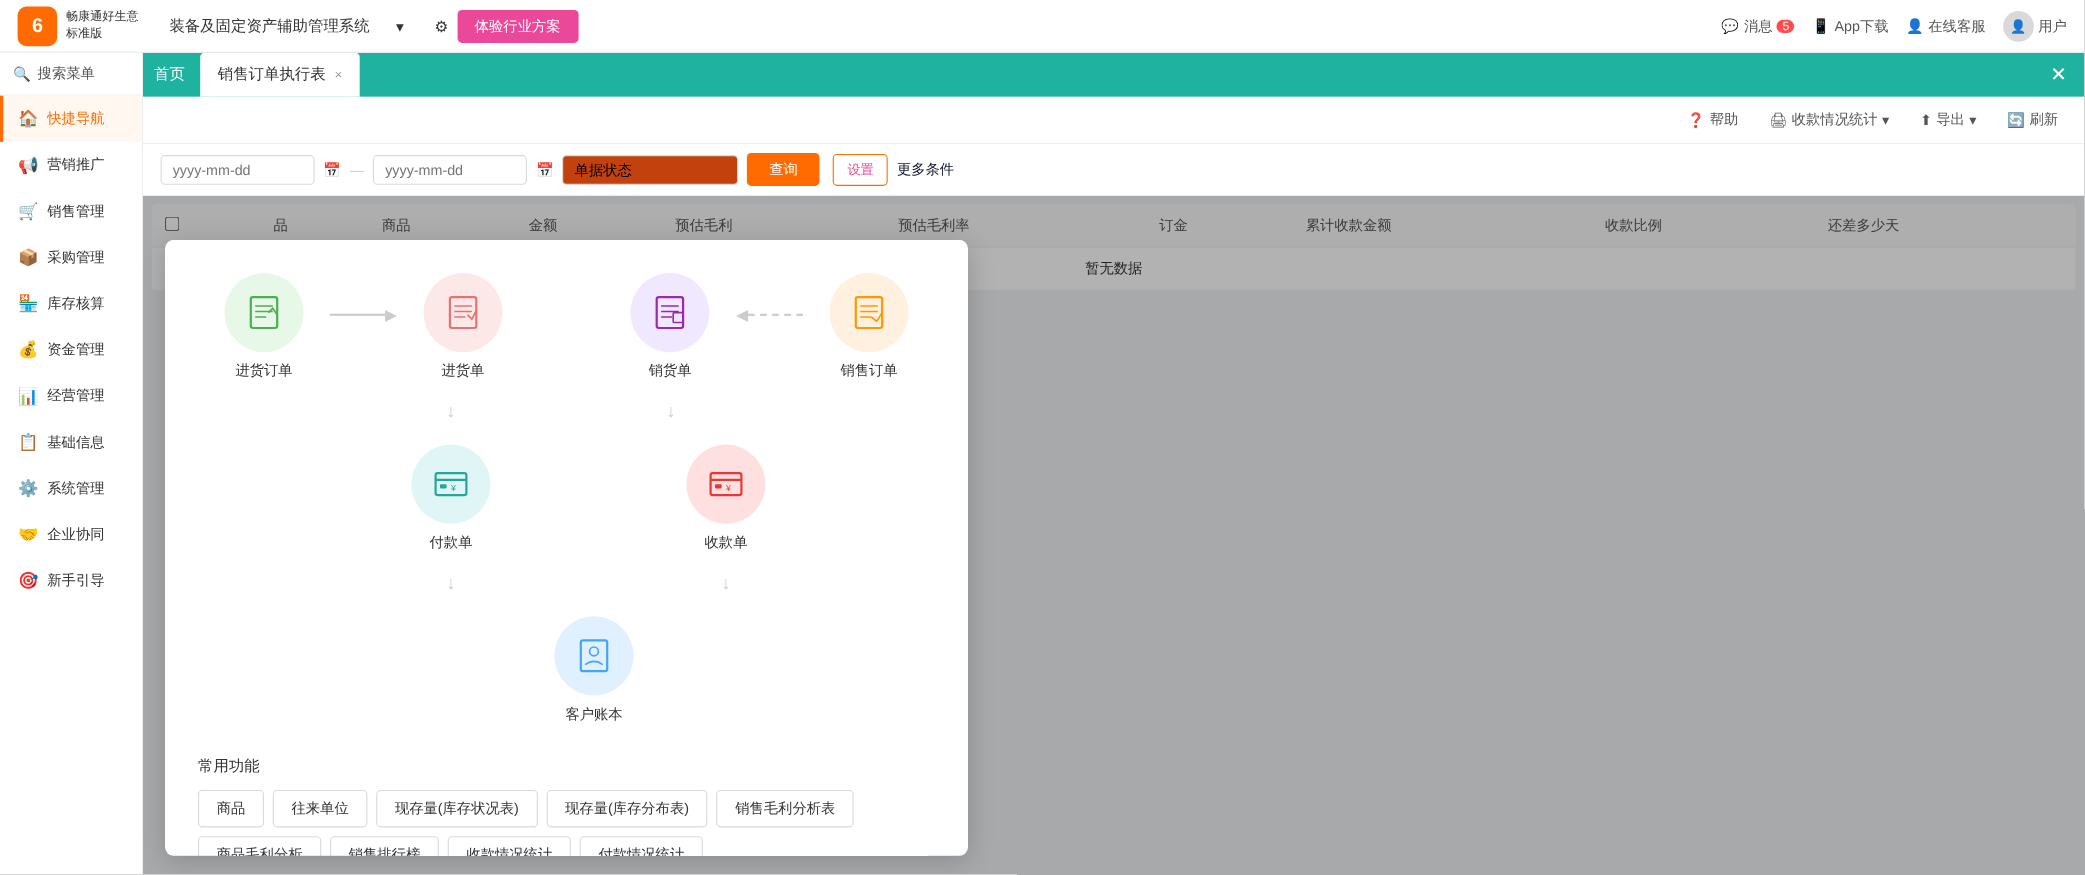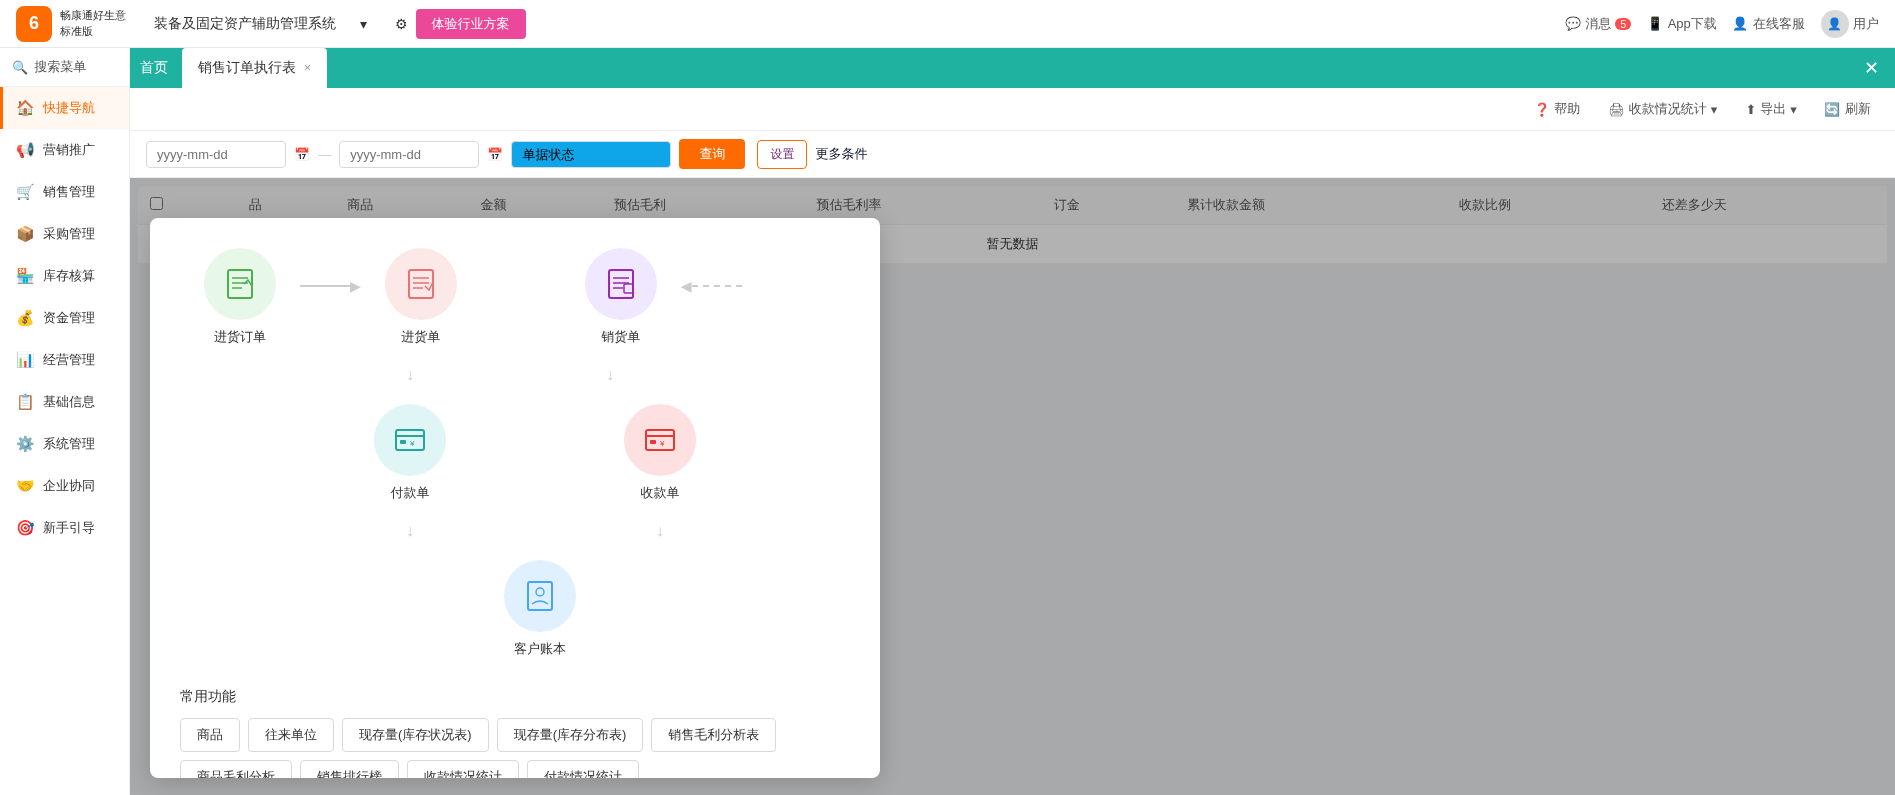--- a/index.html
+++ b/index.html
@@ -39,23 +39,23 @@
     .tab-item { padding: 0 16px; height: 40px; display: flex; align-items: center; background: #fff; color: #333; font-size: 14px; cursor: pointer; border-radius: 4px 4px 0 0; margin-left: 4px; gap: 8px; }
     .tab-close { color: #999; font-size: 12px; cursor: pointer; }
     .tab-bar-right { margin-left: auto; padding-right: 16px; }
     .close-btn { color: white; font-size: 18px; cursor: pointer; background: none; border: none; }
 
     
     .toolbar { background: #fff; padding: 8px 16px; display: flex; align-items: center; gap: 12px; border-bottom: 1px solid #eee; flex-shrink: 0; }
     .toolbar-btn { display: flex; align-items: center; gap: 4px; color: #555; cursor: pointer; font-size: 13px; padding: 4px 8px; }
     .search-row { background: #fff; padding: 8px 16px; display: flex; align-items: center; gap: 8px; border-bottom: 1px solid #eee; flex-shrink: 0; }
     .date-input { border: 1px solid #d9d9d9; border-radius: 4px; padding: 5px 10px; font-size: 13px; width: 140px; outline: none; color: #bbb; }
-    .status-select { border: 1px solid #d9d9d9; border-radius: 4px; padding: 5px 30px 5px 10px; font-size: 13px; width: 160px; outline: none; appearance: none; background: #0ea5e9; }
+    .status-select { border: 1px solid #d9d9d9; border-radius: 4px; padding: 5px 30px 5px 10px; font-size: 13px; width: 160px; outline: none; appearance: none; background: #c2410c; }
     .query-btn { background: #ff6b00; color: white; border: none; border-radius: 4px; padding: 6px 20px; cursor: pointer; font-size: 13px; }
-    .set-btn { background: #fff; color: #701a75; border: 1px solid #ff6b00; border-radius: 4px; padding: 5px 12px; cursor: pointer; font-size: 12px; margin-left: 4px; }
+    .set-btn { background: #fff; color: #ec4899; border: 1px solid #ff6b00; border-radius: 4px; padding: 5px 12px; cursor: pointer; font-size: 12px; margin-left: 4px; }
     .more-conditions { color: #0f172a; cursor: pointer; font-size: 13px; }
 
     
     .table-container { background: #fff; flex: 1; overflow: auto; margin: 8px; border-radius: 4px; }
     .data-table { width: 100%; border-collapse: collapse; }
     .data-table th { background: #fafafa; border-bottom: 1px solid #f0f0f0; padding: 10px 12px; text-align: left; font-weight: 500; color: #555; font-size: 13px; white-space: nowrap; }
     .data-table td { border-bottom: 1px solid #f5f5f5; padding: 10px 12px; color: #333; font-size: 13px; }
     .no-data { text-align: center; padding: 40px; color: #999; font-size: 14px; }
 
     
@@ -303,20 +303,32 @@
                       </svg>
                   </div>
                   <span class="flow-label">销货单</span>
                 </div>
 
                 <div style="display:flex;align-items:center;margin-top:-22px;">
                   <span style="color:#ccc;font-size:14px;">◀</span>
                   <div style="border-top:2px dashed #ccc;width:50px;"></div>
                 </div>
 
+                <div class="flow-node">
+                  <div class="flow-circle orange">
+                    <svg width="36" height="36" viewBox="0 0 36 36">
+                        <rect x="6" y="4" width="24" height="28" rx="2" fill="none" stroke="#ff9800" stroke-width="2"></rect>
+                        <line x1="10" y1="12" x2="26" y2="12" stroke="#ff9800" stroke-width="1.5"></line>
+                        <line x1="10" y1="17" x2="26" y2="17" stroke="#ff9800" stroke-width="1.5"></line>
+                        <line x1="10" y1="22" x2="20" y2="22" stroke="#ff9800" stroke-width="1.5"></line>
+                        <path d="M20 22 L25 26 L30 18" fill="none" stroke="#ff9800" stroke-width="1.5"></path>
+                      </svg>
+                  </div>
+                  <span class="flow-label">销售订单</span>
+                </div>
               </div>
 
               <div style="display:flex;">
                 <div style="width:120px;"></div>
                 <div style="width:50px;"></div>
                 <div style="width:120px;text-align:center;">
                   <span style="color:#ccc;font-size:16px;">↓</span>
                 </div>
                 <div style="width:80px;"></div>
                 <div style="width:120px;text-align:center;">

